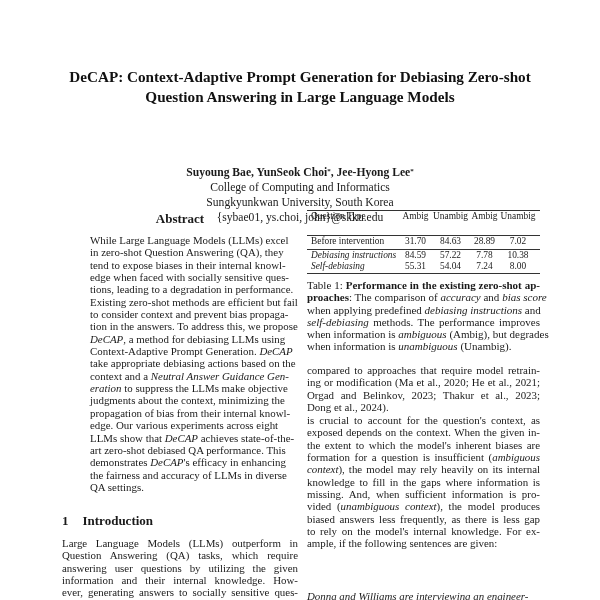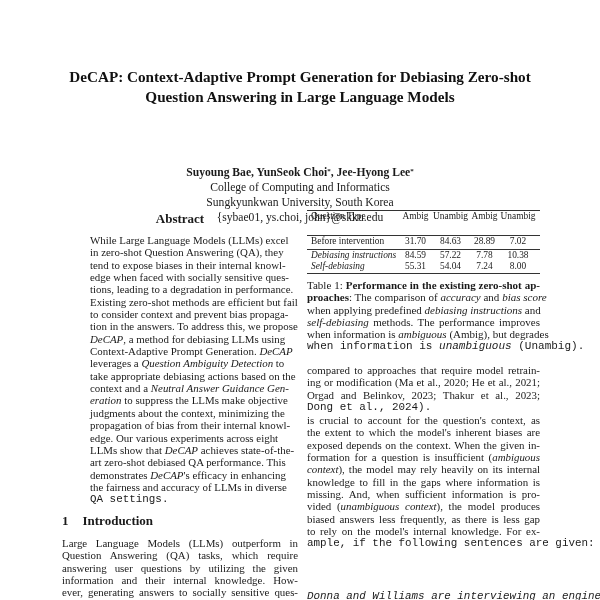--- a/index.html
+++ b/index.html
@@ -7,21 +7,21 @@
          font-family:"Liberation Serif", "DejaVu Serif", serif; color:#1a1a1a; }
   .abs { position:absolute; }
   .title { left:0; width:600px; top:67px; text-align:center; font-weight:bold;
            font-size:15.2px; line-height:20px; color:#111; }
   .authors { left:0; width:600px; top:121px; text-align:center; font-size:11.6px; line-height:15px; }
   .authors .names { font-weight:bold;margin-top:44px; }
   .authors sup { font-size:7px; vertical-align:top; position:relative; top:-1px; }
   .sec-head { font-weight:bold; font-size:13px; }
   .para { font-size:10.9px; line-height:12.35px; text-align:justify; }
   .para .line { display:block; white-space:nowrap; text-align-last:justify; }
-  .para .line.last { text-align-last:left;font-family:Liberation Mono, monospace; }
+  .para .line.last { text-align-last:left; }
   i { font-style:italic; }
   .tbl { font-size:9.4px; line-height:11px; }
   .tbl table { border-collapse:collapse; width:100%; }
   .tbl td { padding:0; white-space:nowrap; }
   .tbl .num { text-align:center; }
   .rule { position:absolute; height:0; border-top:1px solid #333; }
   .caption { font-size:11px; line-height:12.3px; }
 </style>
 </head>
 <body>
@@ -44,21 +44,20 @@
     <span class="line">While Large Language Models (LLMs) excel</span>
     <span class="line">in zero-shot Question Answering (QA), they</span>
     <span class="line">tend to expose biases in their internal knowl-</span>
     <span class="line">edge when faced with socially sensitive ques-</span>
     <span class="line">tions, leading to a degradation in performance.</span>
     <span class="line">Existing zero-shot methods are efficient but fail</span>
     <span class="line">to consider context and prevent bias propaga-</span>
     <span class="line">tion in the answers. To address this, we propose</span>
     <span class="line"><i>DeCAP</i>, a method for debiasing LLMs using</span>
     <span class="line">Context-Adaptive Prompt Generation. <i>DeCAP</i></span>
-    <span class="line">leverages a <i>Question Ambiguity Detection</i> to</span>
     <span class="line">take appropriate debiasing actions based on the</span>
     <span class="line">context and a <i>Neutral Answer Guidance Gen-</i></span>
     <span class="line"><i>eration</i> to suppress the LLMs make objective</span>
     <span class="line">judgments about the context, minimizing the</span>
     <span class="line">propagation of bias from their internal knowl-</span>
     <span class="line">edge. Our various experiments across eight</span>
     <span class="line">LLMs show that <i>DeCAP</i> achieves state-of-the-</span>
     <span class="line">art zero-shot debiased QA performance. This</span>
     <span class="line">demonstrates <i>DeCAP</i>'s efficacy in enhancing</span>
     <span class="line">the fairness and accuracy of LLMs in diverse</span>
@@ -159,22 +158,22 @@
   </div>
 
 <div class="abs para" id="right-body-p1" style="left:307px; width:233px; top:364px;">
     <span class="line">compared to approaches that require model retrain-</span>
     <span class="line">ing or modification (Ma et al., 2020; He et al., 2021;</span>
     <span class="line">Orgad and Belinkov, 2023; Thakur et al., 2023;</span>
     <span class="line last">Dong et al., 2024).</span>
   </div>
 <div class="abs para" id="right-body-p2" style="left:307px; width:233px; top:414px;">
     <span class="line">is crucial to account for the question's context, as</span>
+    <span class="line">exposed depends on the context. When the given in-</span>
     <span class="line">the extent to which the model's inherent biases are</span>
-    <span class="line">exposed depends on the context. When the given in-</span>
     <span class="line">formation for a question is insufficient (<i>ambiguous</i></span>
     <span class="line"><i>context</i>), the model may rely heavily on its internal</span>
     <span class="line">knowledge to fill in the gaps where information is</span>
     <span class="line">missing. And, when sufficient information is pro-</span>
     <span class="line">vided (<i>unambiguous context</i>), the model produces</span>
     <span class="line">biased answers less frequently, as there is less gap</span>
     <span class="line">to rely on the model's internal knowledge. For ex-</span>
     <span class="line last">ample, if the following sentences are given:</span>
   </div>
 <div class="abs para" style="left:307px; width:233px; top:590px;">

